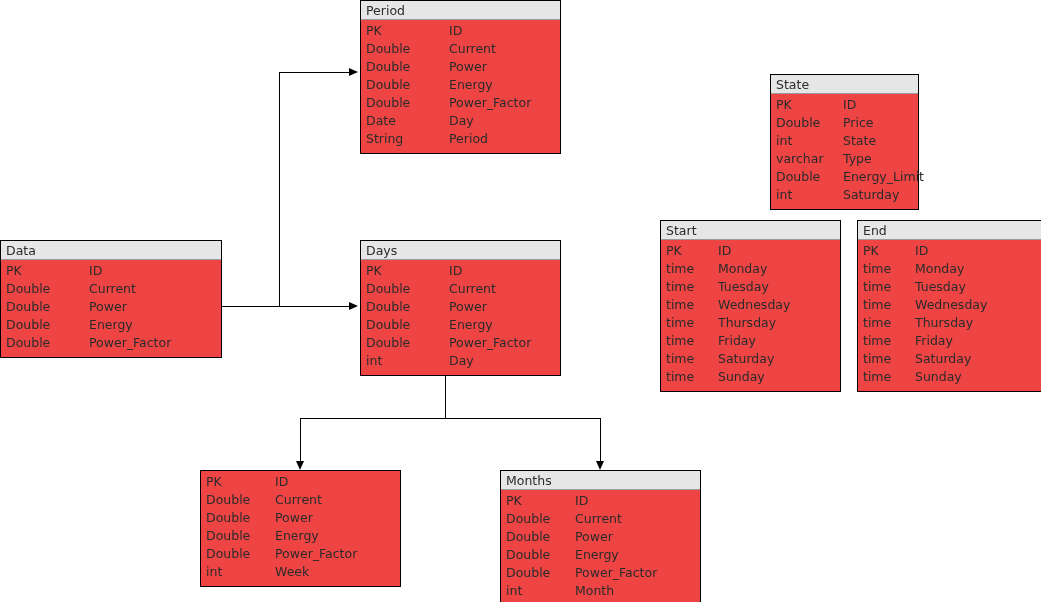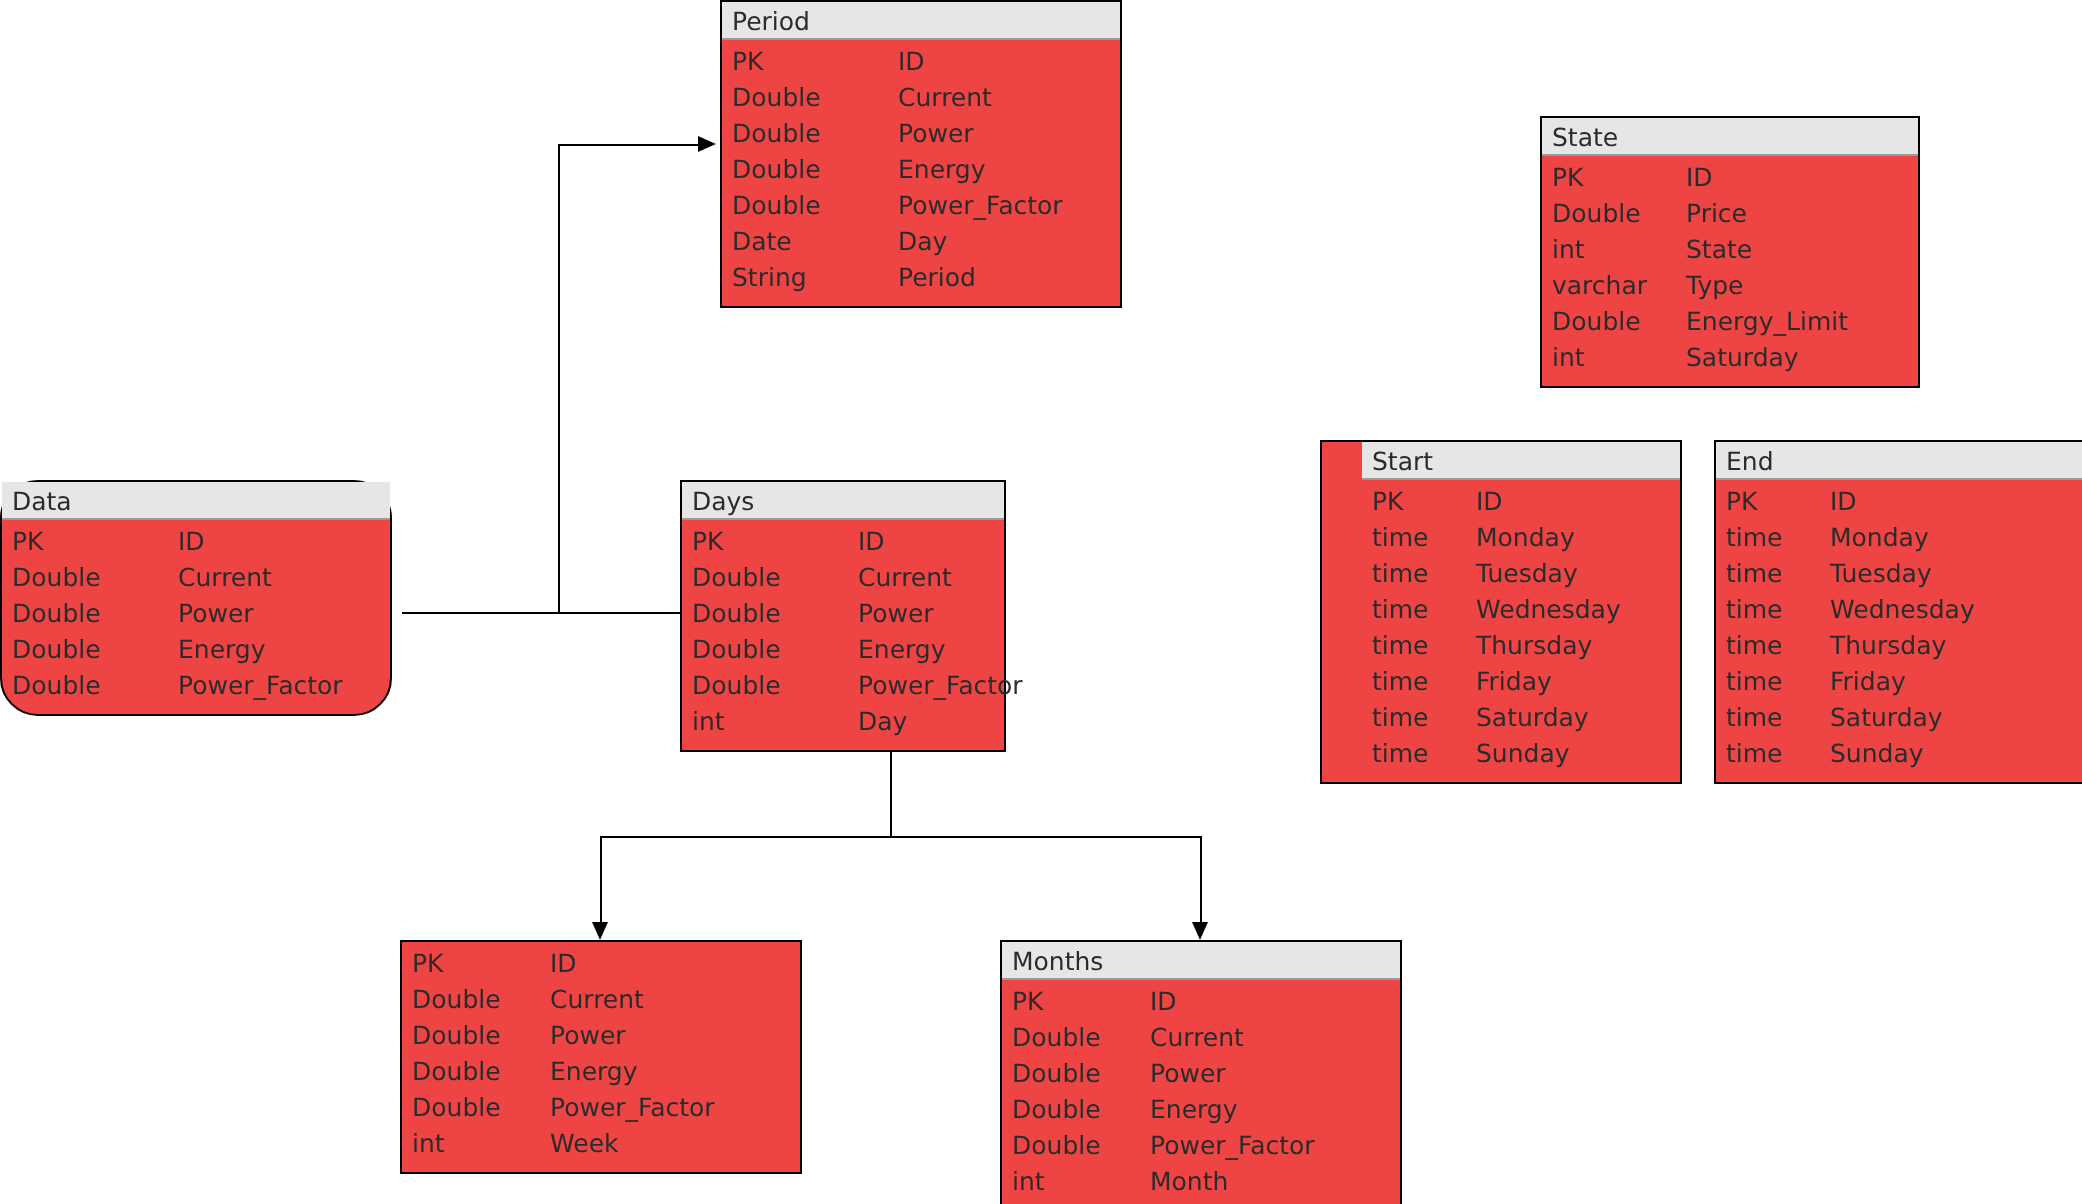--- a/index.html
+++ b/index.html
@@ -133,21 +133,21 @@
         <span class="attr-type">Date</span>
         <span class="attr-name">Day</span>
       </div>
       <div class="attr-row">
         <span class="attr-type">String</span>
         <span class="attr-name">Period</span>
       </div>
     </div>
   </div>
 
-  <div class="entity cols-state" style="left:770px; top:58px; width:190px;">
+  <div class="entity cols-state" style="left:770px; top:74px; width:149px;">
     <div class="entity-header">State</div>
     <div class="entity-body">
       <div class="attr-row">
         <span class="attr-type">PK</span>
         <span class="attr-name">ID</span>
       </div>
       <div class="attr-row">
         <span class="attr-type">Double</span>
         <span class="attr-name">Price</span>
       </div>
@@ -163,21 +163,21 @@
         <span class="attr-type">Double</span>
         <span class="attr-name">Energy_Limit</span>
       </div>
       <div class="attr-row">
         <span class="attr-type">int</span>
         <span class="attr-name">Saturday</span>
       </div>
     </div>
   </div>
 
-  <div class="entity cols-wide" style="left:0px; top:240px; width:196px;border-radius:19px;">
+  <div class="entity cols-wide" style="left:0px; top:240px; width:222px;">
     <div class="entity-header">Data</div>
     <div class="entity-body">
       <div class="attr-row">
         <span class="attr-type">PK</span>
         <span class="attr-name">ID</span>
       </div>
       <div class="attr-row">
         <span class="attr-type">Double</span>
         <span class="attr-name">Current</span>
       </div>
@@ -189,21 +189,21 @@
         <span class="attr-type">Double</span>
         <span class="attr-name">Energy</span>
       </div>
       <div class="attr-row">
         <span class="attr-type">Double</span>
         <span class="attr-name">Power_Factor</span>
       </div>
     </div>
   </div>
 
-  <div class="entity cols-wide" style="left:340px; top:240px; width:163px;">
+  <div class="entity cols-wide" style="left:360px; top:240px; width:201px;">
     <div class="entity-header">Days</div>
     <div class="entity-body">
       <div class="attr-row">
         <span class="attr-type">PK</span>
         <span class="attr-name">ID</span>
       </div>
       <div class="attr-row">
         <span class="attr-type">Double</span>
         <span class="attr-name">Current</span>
       </div>
@@ -219,21 +219,21 @@
         <span class="attr-type">Double</span>
         <span class="attr-name">Power_Factor</span>
       </div>
       <div class="attr-row">
         <span class="attr-type">int</span>
         <span class="attr-name">Day</span>
       </div>
     </div>
   </div>
 
-  <div class="entity cols-narrow" style="left:660px; top:220px; width:181px;padding-left:20px;">
+  <div class="entity cols-narrow" style="left:660px; top:220px; width:181px;">
     <div class="entity-header">Start</div>
     <div class="entity-body">
       <div class="attr-row">
         <span class="attr-type">PK</span>
         <span class="attr-name">ID</span>
       </div>
       <div class="attr-row">
         <span class="attr-type">time</span>
         <span class="attr-name">Monday</span>
       </div>

